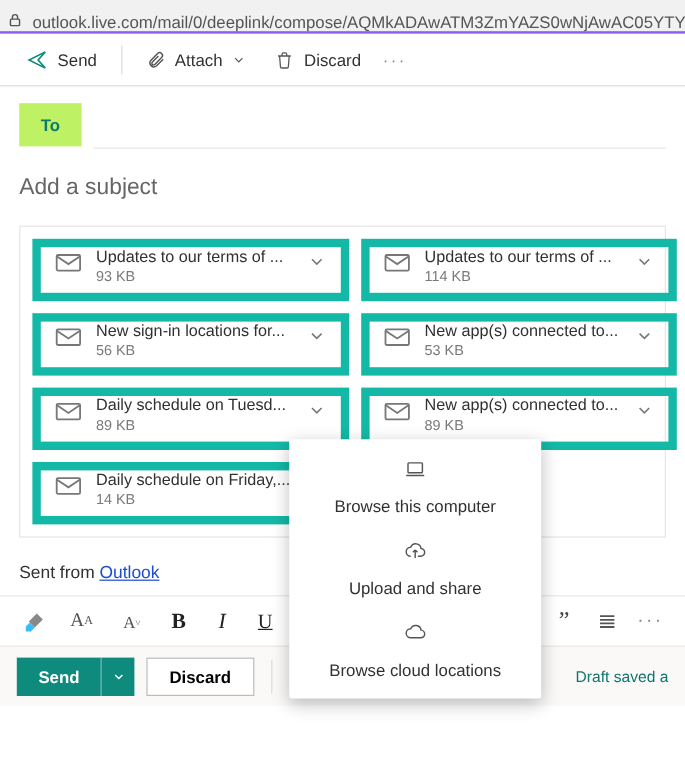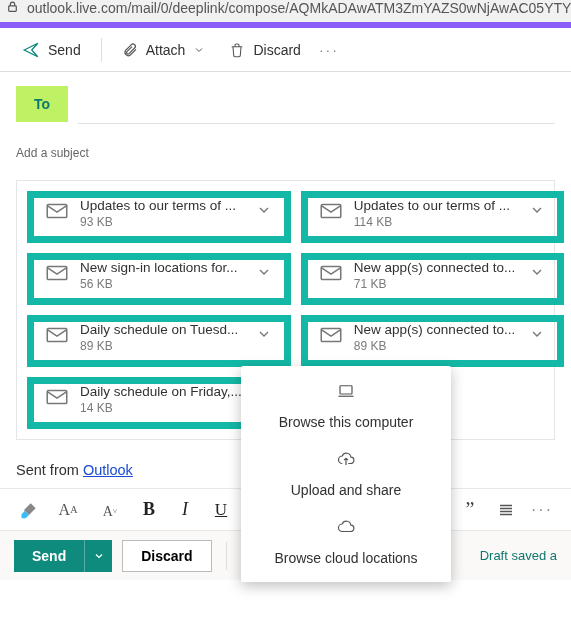--- a/index.html
+++ b/index.html
@@ -1,27 +1,27 @@
 <!DOCTYPE html>
 <html><head>
 <meta charset="utf-8">
 <style>
   * { box-sizing: border-box; margin: 0; padding: 0; font-family: "Segoe UI", Arial, sans-serif; }
   body { background: #fff; width: 571px; height: 632px; overflow: hidden; font-size: 14px; color: #333; position: relative; }
-  .url-bar { height: 28px; background: #f1f1f1; border-bottom: 6px solid #8b5cf6; display:flex; align-items:flex-start; padding:0 6px; color:#555; font-size:14px; white-space:nowrap; overflow:hidden; }
+  .url-bar { height: 28px; background: #f1f1f1; border-bottom: 2px solid #8b5cf6; display:flex; align-items:flex-end; padding:0 6px; color:#555; font-size:14px; white-space:nowrap; overflow:hidden; }
   .url-bar .lock { margin-right:8px; color:#555; }
   .top-toolbar { height:44px; border-bottom:1px solid #ddd; display:flex; align-items:center; padding:0 12px; gap:4px; }
   .tbtn { display:flex; align-items:center; gap:8px; padding:6px 10px; color:#323130; cursor:pointer; font-size:14px; }
   .tbtn svg { display:block; }
   .divider-v { width:1px; height:24px; background:#ddd; margin:0 6px; }
   .compose { padding:14px 16px 0 16px; }
   .to-row { display:flex; align-items:flex-start; }
   .to-label { background:#bef264; color:#0c7a6c; font-weight:600; padding:10px 18px; font-size:14px; }
   .to-input { flex:1; border:none; border-bottom:1px solid #e0e0e0; height:38px; margin-left:10px; }
-  .subject-input { width:100%; border:none; font-size:12px; color:#8b5cf6; padding:22px 0 14px 0; outline:none; }
+  .subject-input { width:100%; border:none; font-size:19px; color:#8b5cf6; padding:22px 0 14px 0; outline:none; }
   .subject-input::placeholder { color:#666; }
   .attachments-box { border:1px solid #e5e5e5; padding:10px; margin-top:6px; }
   .attachments-grid { display:grid; grid-template-columns:1fr 1fr; gap:10px; }
   .att-card { border:7px solid #14b8a6; height:52px; display:flex; align-items:flex-start; padding:0 8px 0 10px; gap:10px; cursor:default; }
   .att-card .env { color:#666; flex:0 0 auto; }
   .att-info { flex:1; min-width:0; }
   .att-title { font-size:13.5px; color:#323130; white-space:nowrap; overflow:hidden; text-overflow:ellipsis; }
   .att-size { font-size:12px; color:#7a7a7a; margin-top:2px; }
   .att-chevron { color:#666; flex:0 0 auto; padding:4px; }
   .signature { padding:22px 16px 10px 16px; font-size:14.5px; color:#323130; }
@@ -136,21 +136,21 @@
               <path d="M6 9l6 6 6-6"></path>
             </svg></span>
         </div>
         <div class="att-card">
           <span class="env"><svg width="26" height="26" viewBox="0 0 24 24" fill="none" stroke="#777" stroke-width="1.4">
               <rect x="3" y="6" width="18" height="12" rx="1"></rect>
               <path d="M3 7l9 6 9-6"></path>
             </svg></span>
           <div class="att-info">
             <div class="att-title">New app(s) connected to...</div>
-            <div class="att-size">71 KB</div>
+            <div class="att-size">53 KB</div>
           </div>
           <span class="att-chevron"><svg width="16" height="16" viewBox="0 0 24 24" fill="none" stroke="#777" stroke-width="2">
               <path d="M6 9l6 6 6-6"></path>
             </svg></span>
         </div>
         <div class="att-card">
           <span class="env"><svg width="26" height="26" viewBox="0 0 24 24" fill="none" stroke="#777" stroke-width="1.4">
               <rect x="3" y="6" width="18" height="12" rx="1"></rect>
               <path d="M3 7l9 6 9-6"></path>
             </svg></span>

